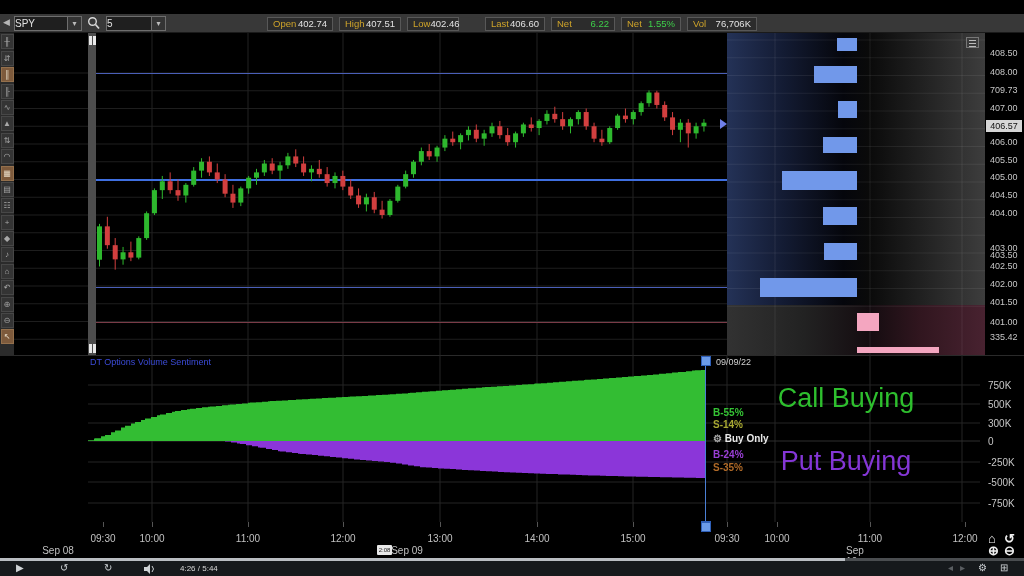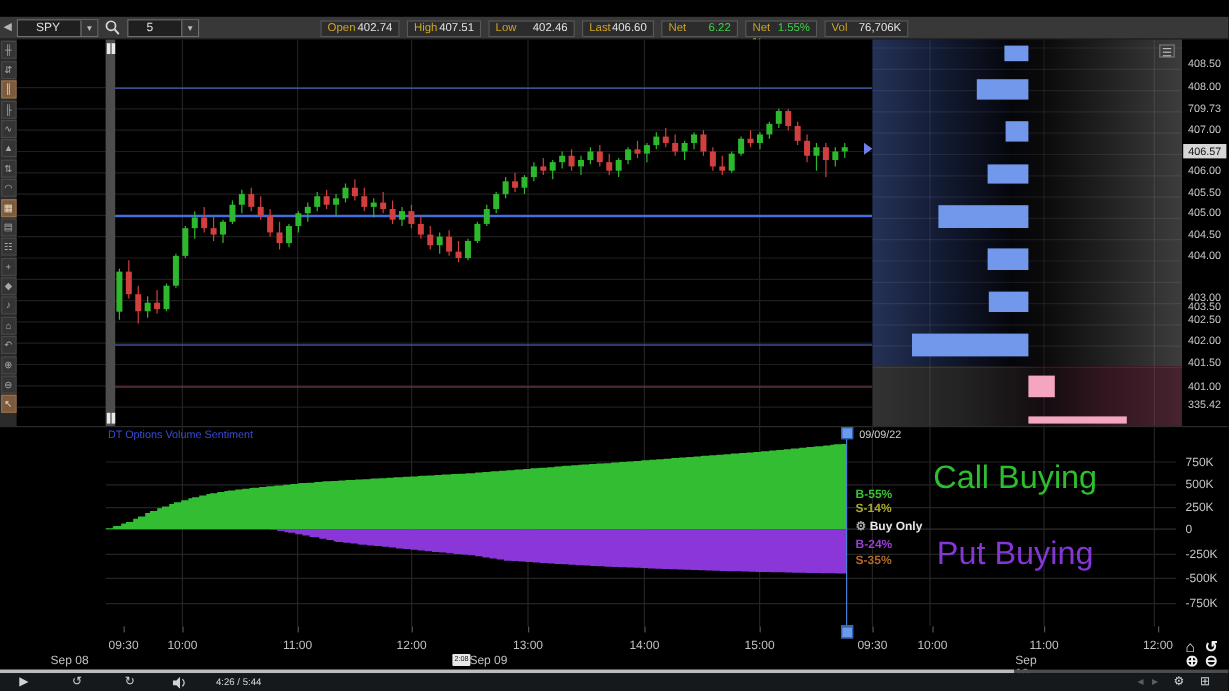--- a/index.html
+++ b/index.html
@@ -14,21 +14,21 @@
           font-size:8px;text-align:center;line-height:10px;box-sizing:border-box;}
   #group-btn{left:846px;width:50px;}
   #float-btn{left:903px;width:56px;}
   #min-btn{left:966px;width:17px;}
   #max-btn{left:986px;width:17px;}
   #close-btn{left:1006px;width:17px;}
   
   #toolbar{left:0;top:14px;width:1024px;height:19px;background:#383838;border-bottom:1px solid #1a1a1a;box-sizing:border-box;}
   #back-arrow{left:3px;top:17px;color:#b5b5b5;font-size:9px;}
   .combo{top:16px;height:15px;background:#1f1f1f;border:1px solid #6e6e6e;box-sizing:border-box;
-         color:#e2e2e2;font-size:10px;line-height:13px;padding-left:15px;}
+         color:#e2e2e2;font-size:10px;line-height:13px;padding-left:0;}
   .combo .arr{position:absolute;right:0;top:0;width:13px;height:13px;background:#343434;
               border-left:1px solid #6e6e6e;color:#bbb;font-size:8px;text-align:center;line-height:13px;}
   #symbol-combo{left:14px;width:68px;}
   #interval-combo{left:106px;width:60px;}
   #search-icon{left:87px;top:16px;}
   .qfield{top:17px;height:14px;background:#2c2c2c;border:1px solid #585858;box-sizing:border-box;
           font-size:9.5px;line-height:12px;display:flex;justify-content:space-between;padding:0 5px;}
   .qfield .ql{color:#cfa42a;}
   
   #leftstrip{left:0;top:33px;width:14px;height:322px;background:#2b2b2b;}
@@ -102,21 +102,21 @@
   </div>
   <div id="qfields">
       <div class="abs qfield" style="left: 267px; width: 66px;">
         <span class="ql">Open</span>
         <span style="color: rgb(226, 226, 226);">402.74</span>
       </div>
       <div class="abs qfield" style="left: 339px; width: 62px;">
         <span class="ql">High</span>
         <span style="color: rgb(226, 226, 226);">407.51</span>
       </div>
-      <div class="abs qfield" style="left: 407px; width: 72px;">
+      <div class="abs qfield" style="left: 407px; width: 52px;">
         <span class="ql">Low</span>
         <span style="color: rgb(226, 226, 226);">402.46</span>
       </div>
       <div class="abs qfield" style="left: 485px; width: 60px;">
         <span class="ql">Last</span>
         <span style="color: rgb(226, 226, 226);">406.60</span>
       </div>
       <div class="abs qfield" style="left: 551px; width: 64px;">
         <span class="ql">Net</span>
         <span style="color: rgb(62, 207, 74);">6.22</span>
@@ -439,21 +439,21 @@
   <div id="stats">
       <div class="abs stat" style="top: 407px; color: rgb(53, 196, 53);"><span>B-55%</span></div>
       <div class="abs stat" style="top: 419px; color: rgb(168, 168, 50);"><span>S-14%</span></div>
       <div class="abs stat" style="top: 433px; color: rgb(232, 232, 232);"><span style="color: rgb(170, 170, 170);">⚙ </span><span>Buy Only</span></div>
       <div class="abs stat" style="top: 449px; color: rgb(154, 63, 214);"><span>B-24%</span></div>
       <div class="abs stat" style="top: 462px; color: rgb(176, 106, 40);"><span>S-35%</span></div>
     </div>
   <div id="kaxis">
       <div class="abs kaxis" style="top: 380px;">750K</div>
       <div class="abs kaxis" style="top: 399px;">500K</div>
-      <div class="abs kaxis" style="top: 418px;">250K</div>
+      <div class="abs kaxis" style="top: 418px;">300K</div>
       <div class="abs kaxis" style="top: 436px;">0</div>
       <div class="abs kaxis" style="top: 457px;">-250K</div>
       <div class="abs kaxis" style="top: 477px;">-500K</div>
       <div class="abs kaxis" style="top: 498px;">-750K</div>
     </div>
 
   <div class="abs" id="time-axis">
       <div class="tick" style="left: 103px;"></div>
       <div class="t-label" style="left: 103px;">09:30</div>
       <div class="tick" style="left: 152px;"></div>

